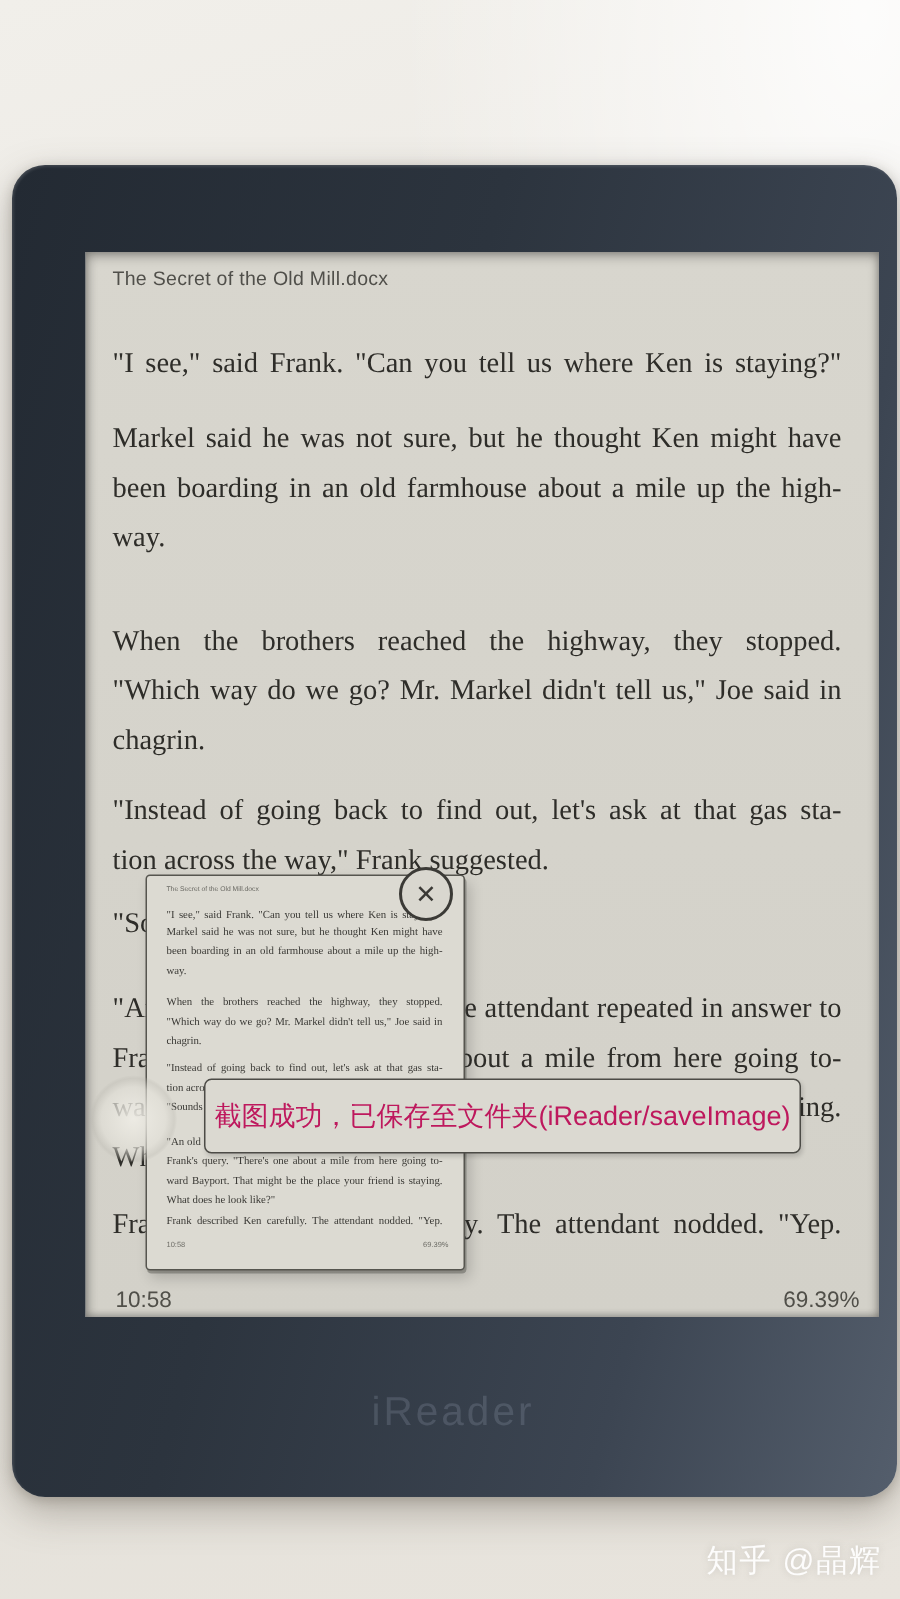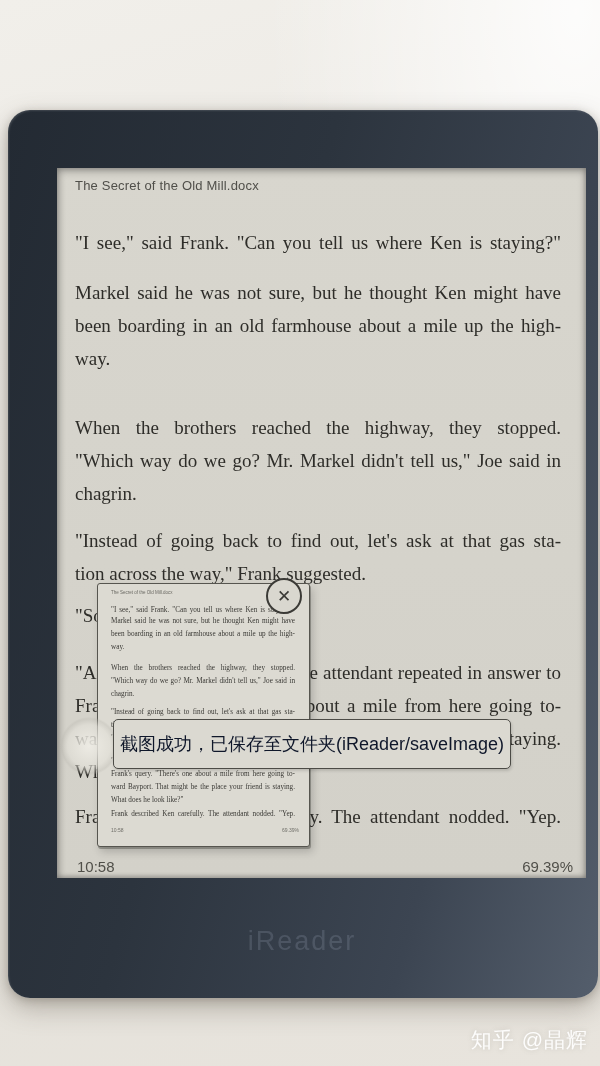--- a/index.html
+++ b/index.html
@@ -56,25 +56,25 @@
   .mini-status .time{position:absolute;left:0;top:0;}
   .mini-status .battery{position:absolute;right:0;top:0;}
   .close-btn{
     position:absolute;left:168px;top:-6px;width:32px;height:32px;border-radius:50%;
     border:2px solid #3b3a36;background:#d9d7cf;color:#3b3a36;
     display:flex;align-items:center;justify-content:center;
     font-size:17px;line-height:1;cursor:pointer;
   }
   
   .toast{
-    position:absolute;left:56px;top:551px;width:396px;height:48px;z-index:50;
+    position:absolute;left:79px;top:551px;width:396px;height:48px;z-index:50;
     background:#dbd9d1;border:1px solid #4c4b46;border-radius:5px;
     box-shadow:1px 2px 3px rgba(0,0,0,.14);
     display:flex;align-items:center;justify-content:center;
-    font-size:18px;color:#0f172a;white-space:nowrap;
+    font-size:18px;color:#be185d;white-space:nowrap;
   }
   
   .brand-logo{position:absolute;left:0;right:2px;top:816px;text-align:center;
     font-size:27px;letter-spacing:2px;font-weight:400;color:rgba(168,182,202,.20);}
   
   .watermark{position:absolute;right:12px;top:1026px;font-size:21px;font-weight:normal;
     color:rgba(255,255,255,.92);text-shadow:0 0 5px rgba(120,115,105,.25);letter-spacing:1px;}
 </style>
 </head>
 <body>

